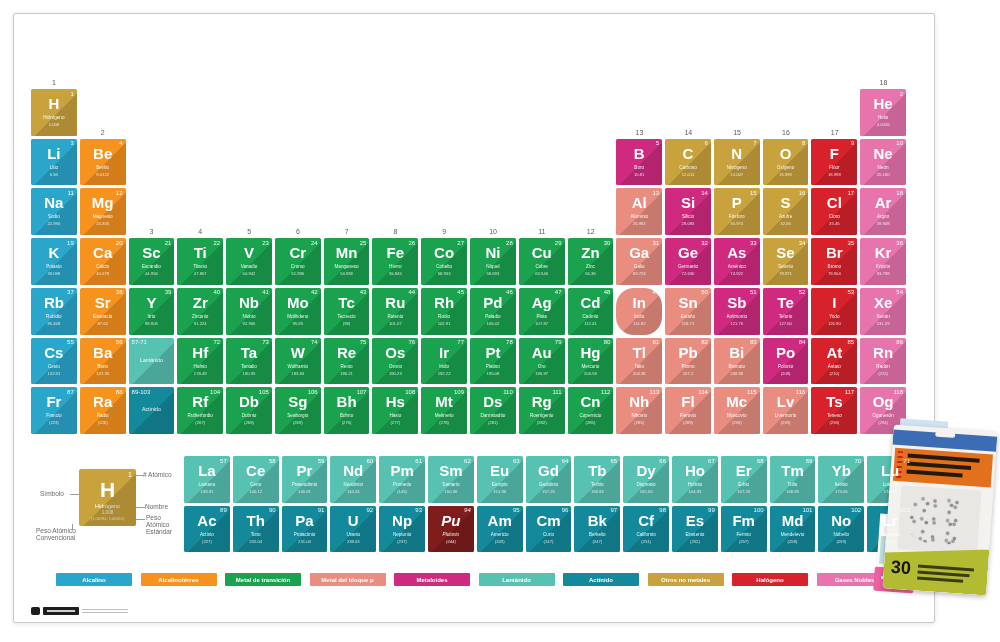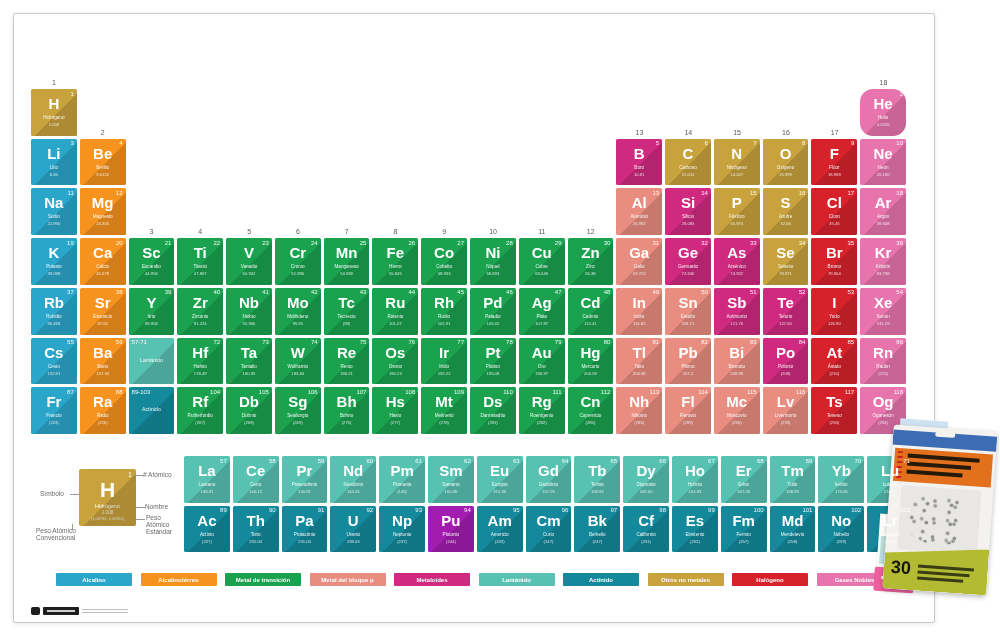--- a/index.html
+++ b/index.html
@@ -112,21 +112,21 @@
       <span class="glabel" style="left: 869.5px; top: 65px;">18</span>
     </div>
 
   <div id="main-grid">
       <div class="cell" style="background: rgb(200, 162, 60); grid-area: 1 / 1;">
         <span class="num">1</span>
         <span class="sym">H</span>
         <span class="enm">Hidrógeno</span>
         <span class="ems">1.008</span>
       </div>
-      <div class="cell" style="background: rgb(232, 116, 174); grid-area: 1 / 18; border-radius: 13px;">
+      <div class="cell" style="background: rgb(232, 116, 174); grid-area: 1 / 18;">
         <span class="num">2</span>
         <span class="sym">He</span>
         <span class="enm">Helio</span>
         <span class="ems">4.0026</span>
       </div>
       <div class="cell" style="background: rgb(42, 166, 203); grid-area: 2 / 1;">
         <span class="num">3</span>
         <span class="sym">Li</span>
         <span class="enm">Litio</span>
         <span class="ems">6.94</span>
@@ -394,21 +394,21 @@
         <span class="sym">Ag</span>
         <span class="enm">Plata</span>
         <span class="ems">107.87</span>
       </div>
       <div class="cell" style="background: rgb(26, 162, 79); grid-area: 5 / 12;">
         <span class="num">48</span>
         <span class="sym">Cd</span>
         <span class="enm">Cadmio</span>
         <span class="ems">112.41</span>
       </div>
-      <div class="cell" style="background: rgb(232, 141, 127); grid-area: 5 / 13;">
+      <div class="cell" style="background: rgb(232, 141, 127); grid-area: 5 / 13; border-radius: 18px;">
         <span class="num">49</span>
         <span class="sym">In</span>
         <span class="enm">Indio</span>
         <span class="ems">114.82</span>
       </div>
       <div class="cell" style="background: rgb(232, 141, 127); grid-area: 5 / 14;">
         <span class="num">50</span>
         <span class="sym">Sn</span>
         <span class="enm">Estaño</span>
         <span class="ems">118.71</span>
@@ -764,21 +764,21 @@
         <span class="sym">U</span>
         <span class="enm">Uranio</span>
         <span class="ems">238.03</span>
       </div>
       <div class="cell" style="background: rgb(19, 137, 155); grid-area: 2 / 5;">
         <span class="num">93</span>
         <span class="sym">Np</span>
         <span class="enm">Neptunio</span>
         <span class="ems">(237)</span>
       </div>
-      <div class="cell" style="background: #a21caf; grid-area: 2 / 6;">
+      <div class="cell" style="background: #7f1d1d; grid-area: 2 / 6; font-style: italic;">
         <span class="num">94</span>
         <span class="sym">Pu</span>
         <span class="enm">Plutonio</span>
         <span class="ems">(244)</span>
       </div>
       <div class="cell" style="background: rgb(19, 137, 155); grid-area: 2 / 7;">
         <span class="num">95</span>
         <span class="sym">Am</span>
         <span class="enm">Americio</span>
         <span class="ems">(243)</span>

